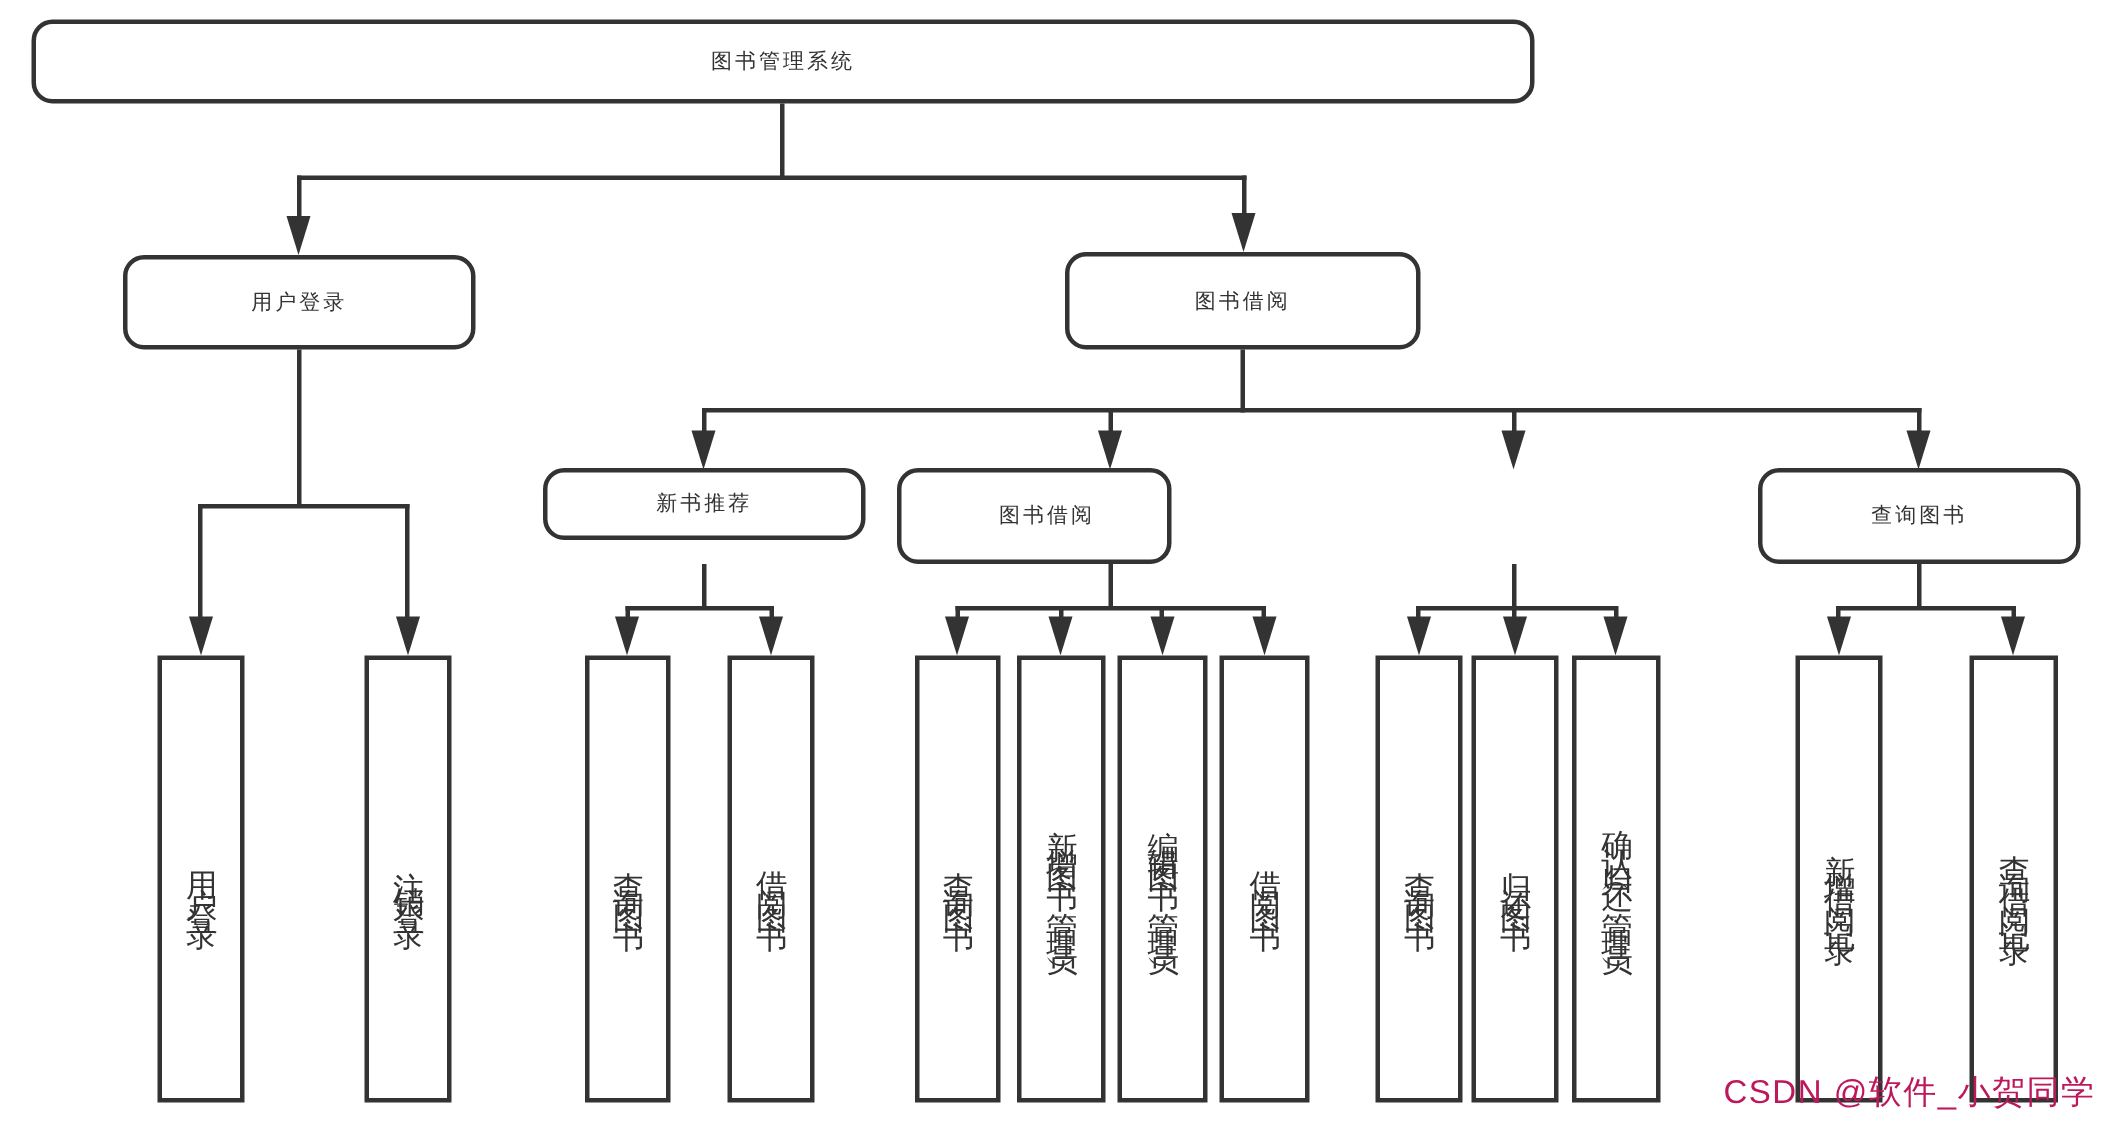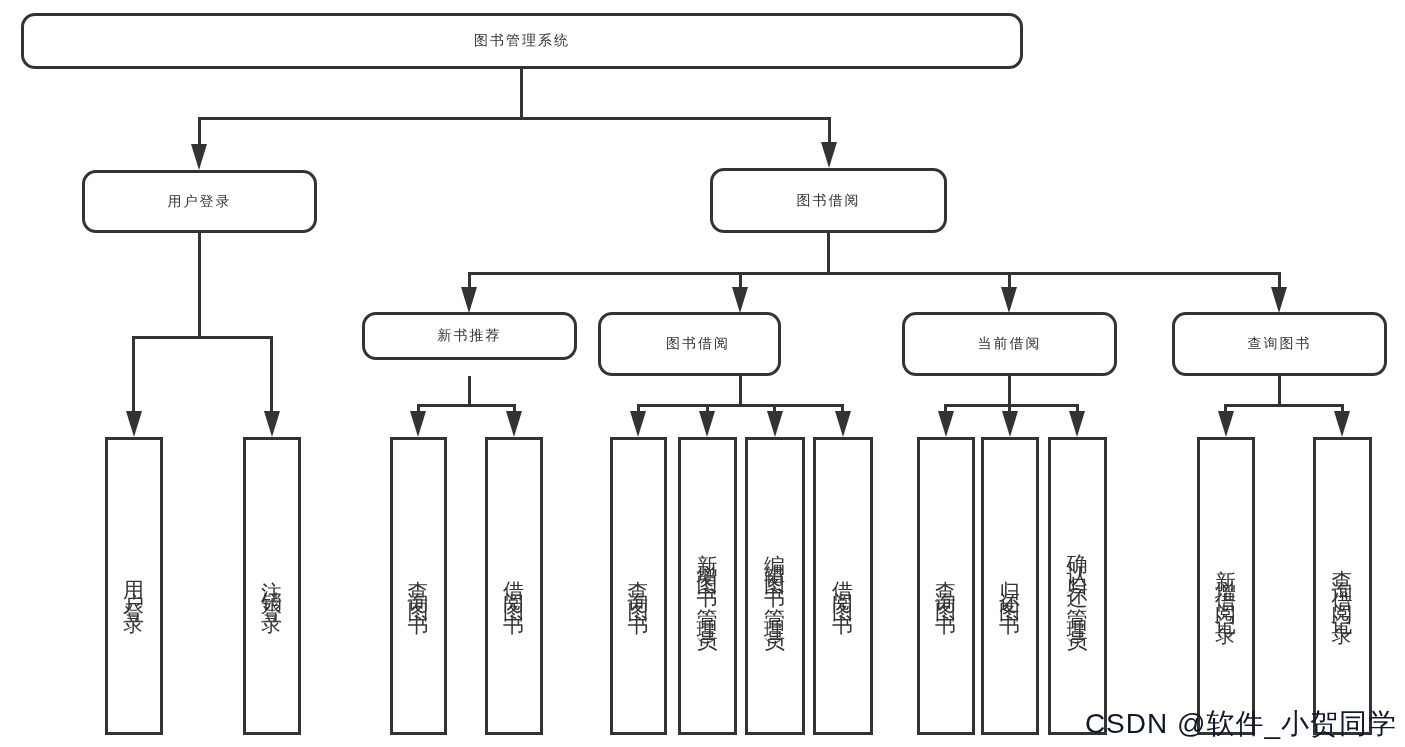--- a/index.html
+++ b/index.html
@@ -54,22 +54,22 @@
     width: 0;
     height: 0;
     border-left: 8px solid transparent;
     border-right: 8px solid transparent;
     border-top: 26px solid #333333;
   }
   #watermark {
     position: absolute;
     right: 8px;
     bottom: 4px;
-    font-size: 28px;
-    color: #0f172a;
+    font-size: 22px;
+    color: #be185d;
     letter-spacing: 1px;
     z-index: 10;
     white-space: nowrap;
   }
 </style>
 </head>
 <body>
 
 <div id="canvas">
 
@@ -98,21 +98,20 @@
   <div class="ahead" style="left:461px; top:287px;"></div>
   <div class="vline" style="left:739px; top:272px; height:16px;"></div>
   <div class="ahead" style="left:732px; top:287px;"></div>
   <div class="vline" style="left:1008px; top:272px; height:16px;"></div>
   <div class="ahead" style="left:1001px; top:287px;"></div>
   <div class="vline" style="left:1278px; top:272px; height:16px;"></div>
   <div class="ahead" style="left:1271px; top:287px;"></div>
 
   <div class="box hbox" style="left:362px; top:312px; width:215px; height:48px;">新书推荐</div>
   <div class="box hbox" style="left:598px; top:312px; width:183px; height:64px;padding-left:17px;">图书借阅</div>
-  <div class="box hbox" style="left:902px; top:312px; width:215px; height:64px;">当前借阅</div>
   <div class="box hbox" style="left:1172px; top:312px; width:215px; height:64px;">查询图书</div>
 
   <div class="vline" style="left:468px; top:376px; height:30px;"></div>
   <div class="hline" style="left:417px; top:404px; width:99px;"></div>
   <div class="vline" style="left:417px; top:404px; height:8px;"></div>
   <div class="ahead" style="left:410px; top:411px;"></div>
   <div class="vline" style="left:513px; top:404px; height:8px;"></div>
   <div class="ahead" style="left:506px; top:411px;"></div>
 
   <div class="vline" style="left:739px; top:376px; height:30px;"></div>

